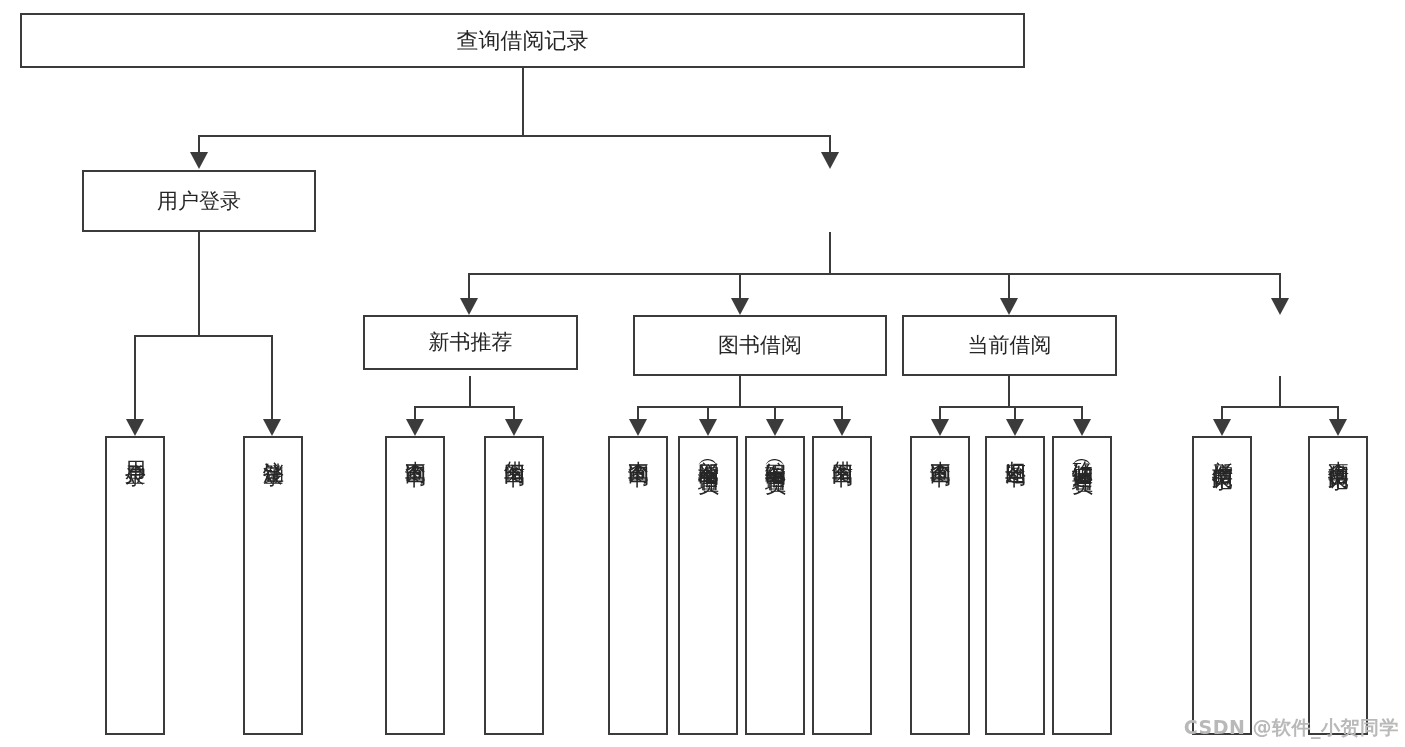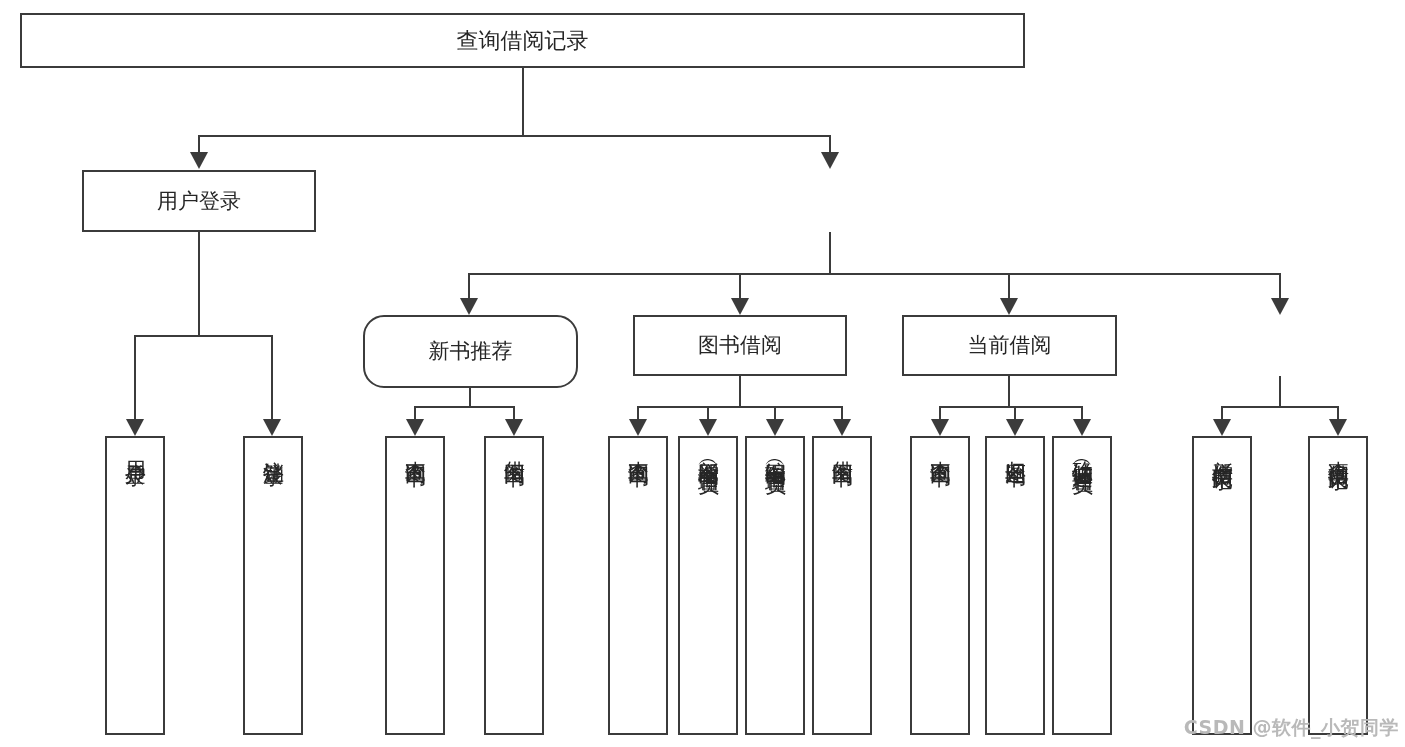--- a/index.html
+++ b/index.html
@@ -162,24 +162,24 @@
   <div class="arrow" style="left:1329px; top:419px;"></div>
 
   <div class="node horiz root" style="left:20px; top:13px; width:1005px; height:55px;">
     <span class="label">查询借阅记录</span>
   </div>
 
   <div class="node horiz" style="left:82px; top:170px; width:234px; height:62px;">
     <span class="label">用户登录</span>
   </div>
 
-  <div class="node horiz" style="left:363px; top:315px; width:215px; height:73px;border-radius:21px;">
+  <div class="node horiz" style="left:363px; top:315px; width:215px; height:55px;">
     <span class="label">新书推荐</span>
   </div>
-  <div class="node horiz" style="left:633px; top:315px; width:214px; height:61px;">
+  <div class="node horiz" style="left:633px; top:315px; width:254px; height:61px;">
     <span class="label">图书借阅</span>
   </div>
   <div class="node horiz" style="left:902px; top:315px; width:215px; height:61px;">
     <span class="label">当前借阅</span>
   </div>
 
   <div class="node vert" style="left:105px; top:436px; width:60px; height:299px;">
     <span class="label">用户登录</span>
   </div>
   <div class="node vert" style="left:243px; top:436px; width:60px; height:299px;">

